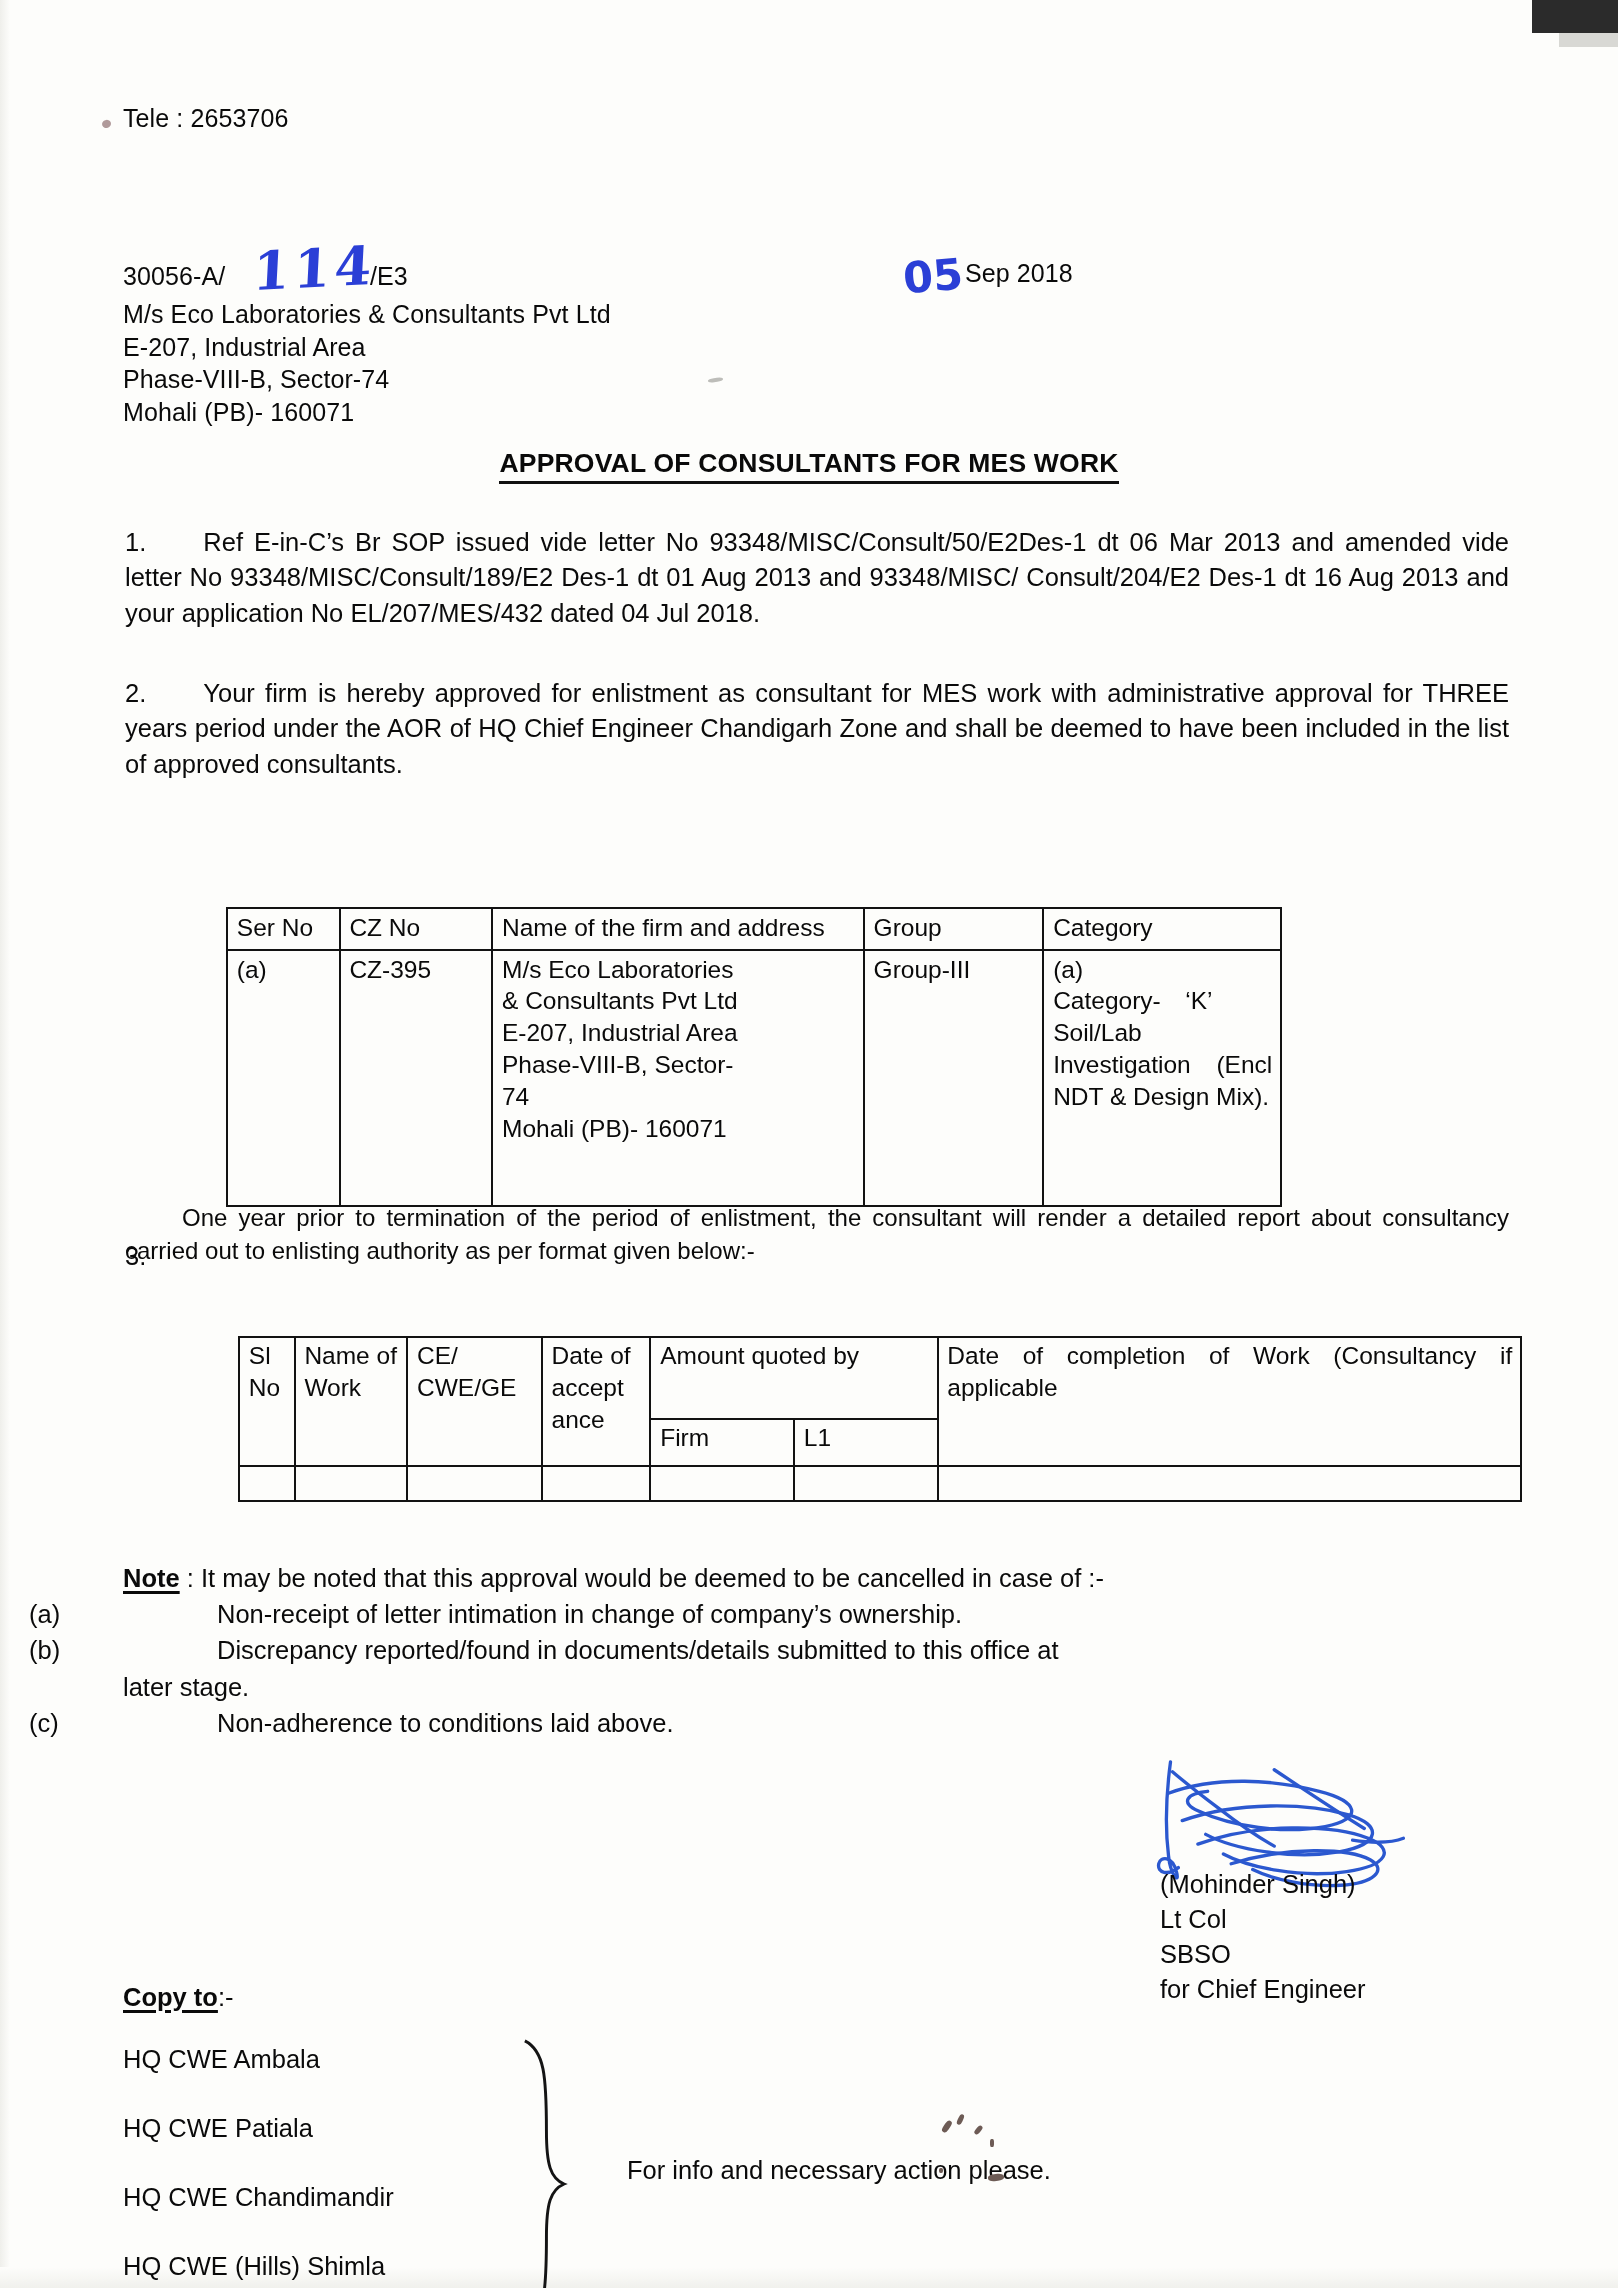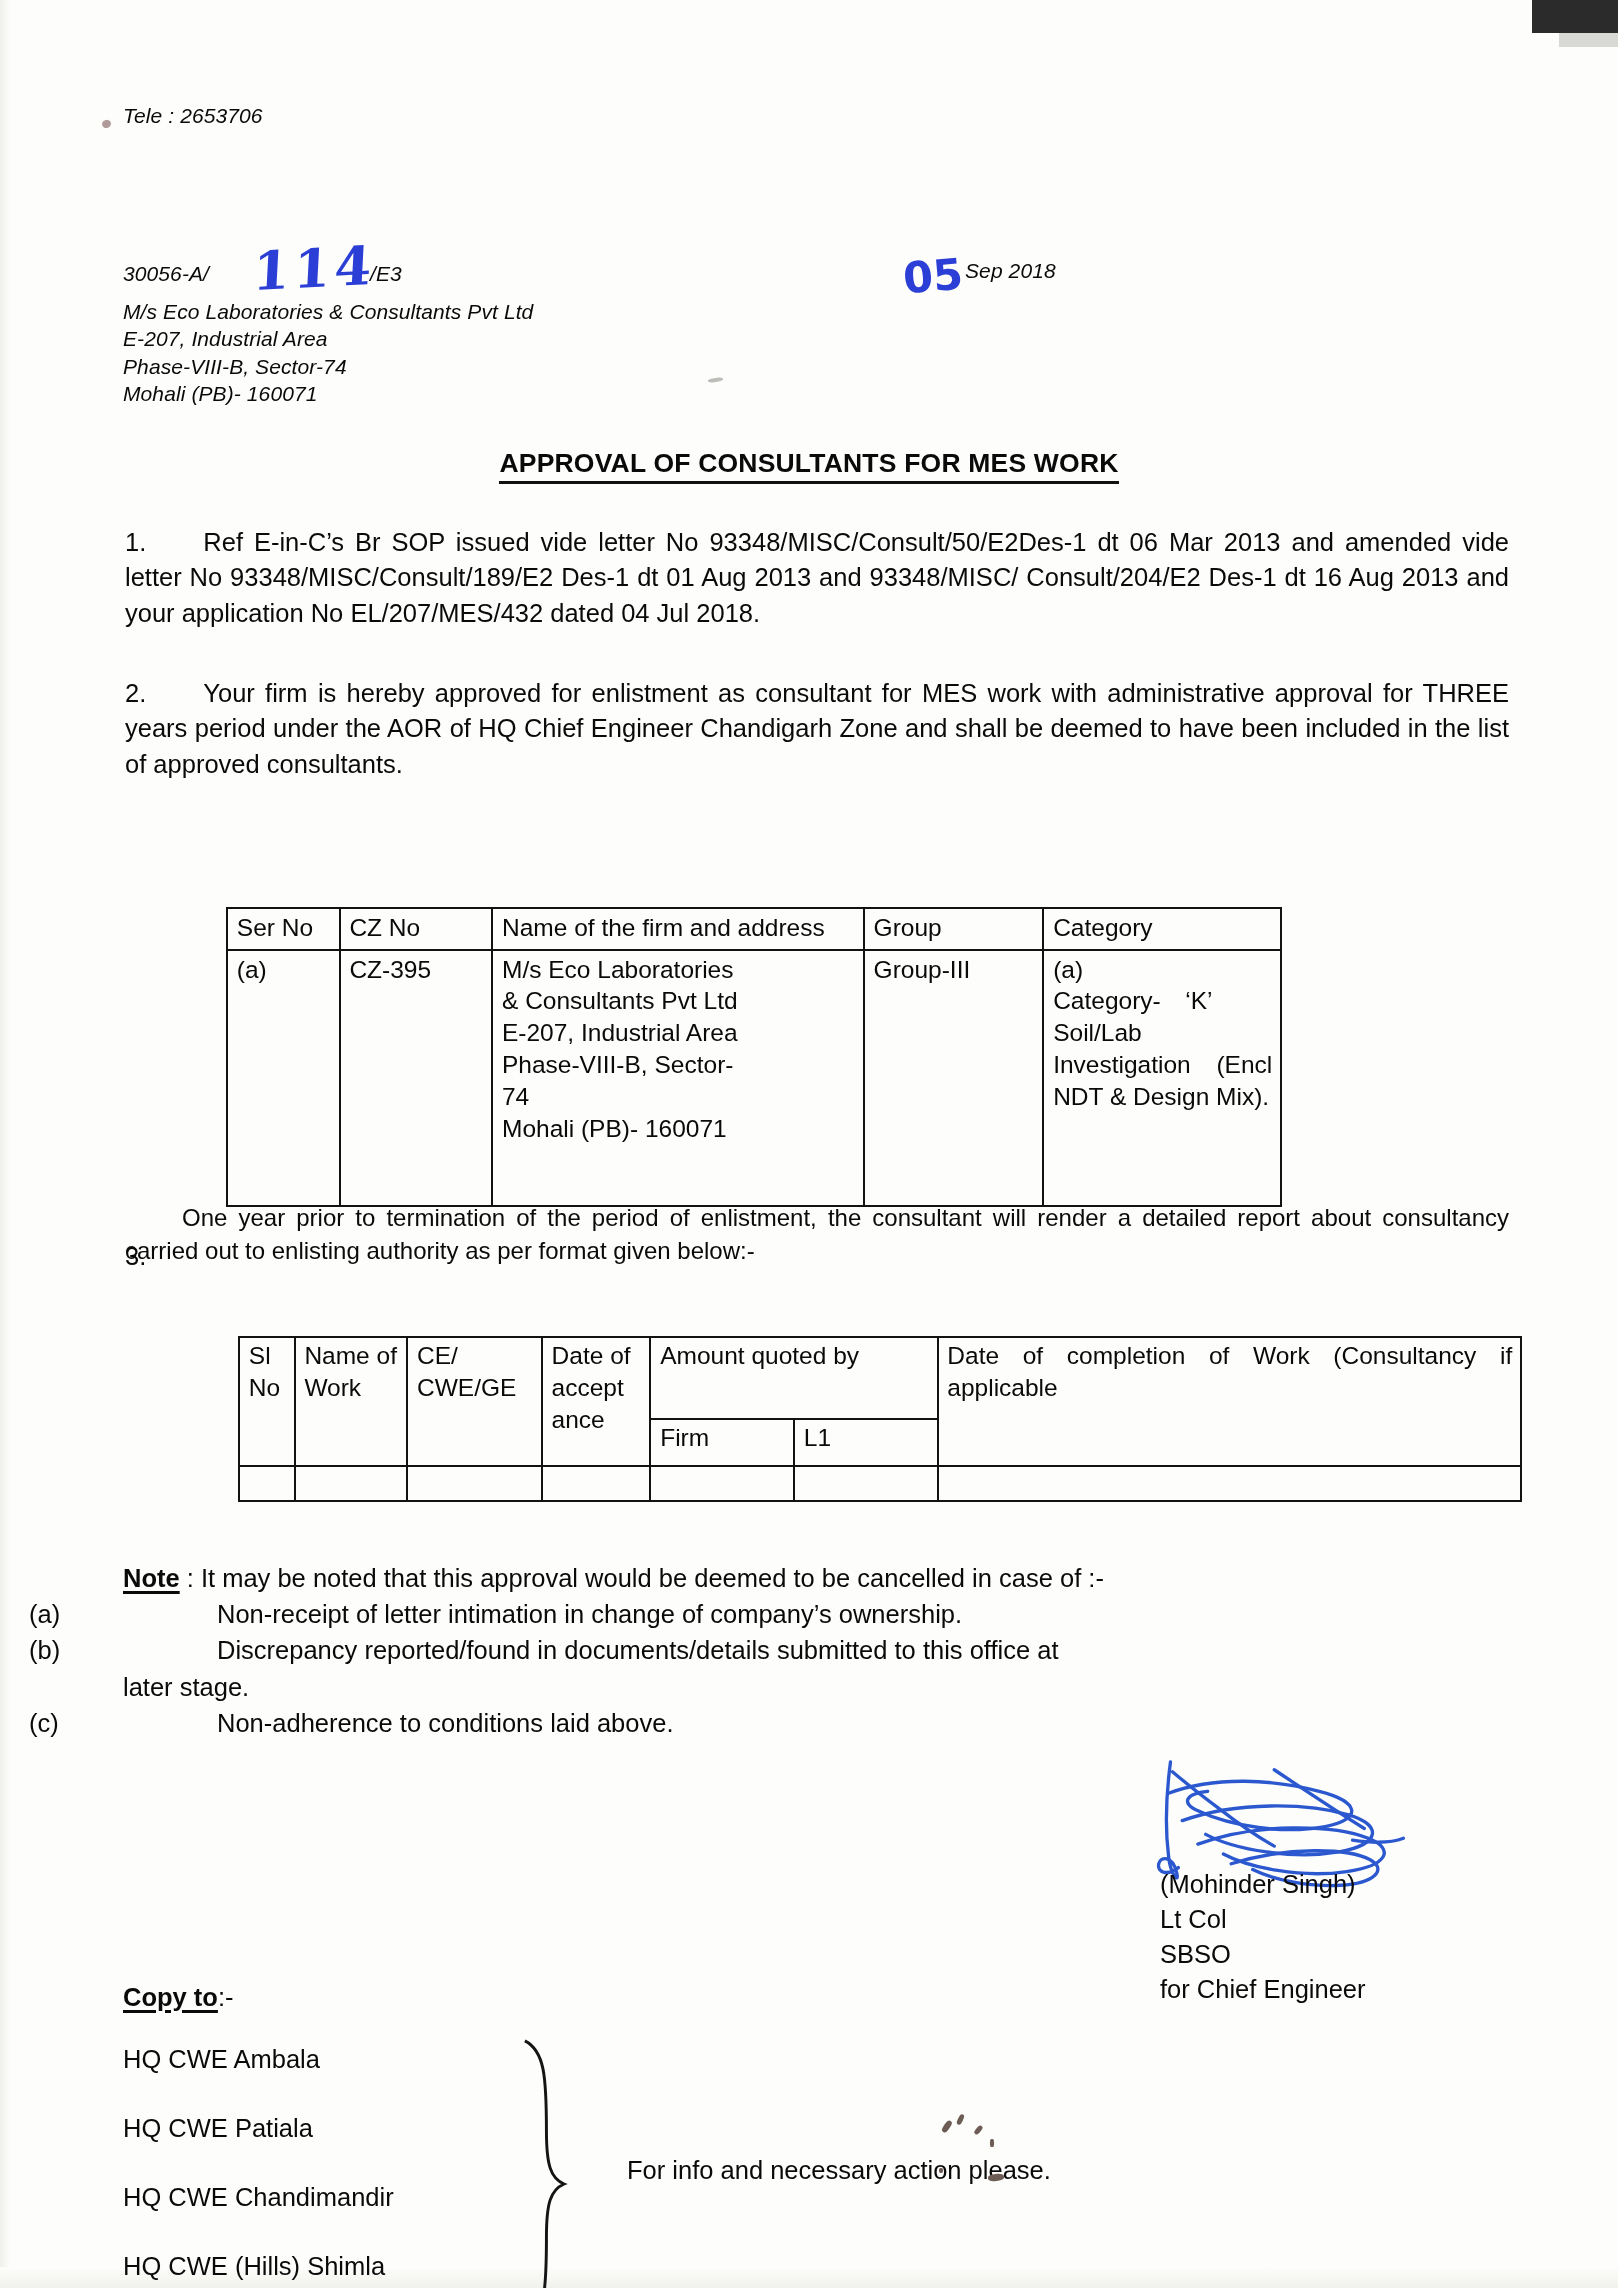--- a/index.html
+++ b/index.html
@@ -43,21 +43,21 @@
   }
   .scan-bottom-edge {
     position: absolute;
     left: 0; bottom: 0;
     width: 1618px; height: 21.6px;
     background: linear-gradient(0deg,#f0f0ec 0%,#fdfdfb 100%);
   }
 
   
   .abs { position: absolute; }
-  .t { font-size: 21px; line-height: 1.30; letter-spacing: 0.1px; font-style: italic; }
+  .t { font-size: 25px; line-height: 1.30; letter-spacing: 0.1px; }
   .t-hdr { font-size: 25px; line-height: 1.33; }
   .ul { text-decoration: underline; text-decoration-thickness: 2.9px; text-underline-offset: 3.9px; }
 
   
   #header-block { left: 1012px; top: 57px; }
   #header-block .line { white-space: nowrap; }
   #header-block .reg { font-weight: bold; font-size: 25.5px; display:inline-block; border-bottom: 3.4px solid #111; padding-bottom: 1px; margin-bottom: 2px;}
 
   #tele { left: 123px; top: 102px; }
   .smudge1 { position:absolute; left:102px; top:120px; width:8.8px; height:7.8px; background:#b09a9a; border-radius:50%; transform:rotate(-20deg); }

